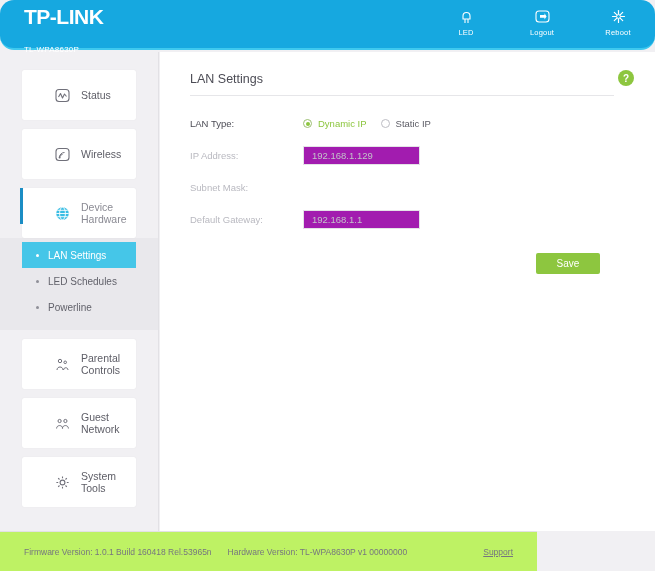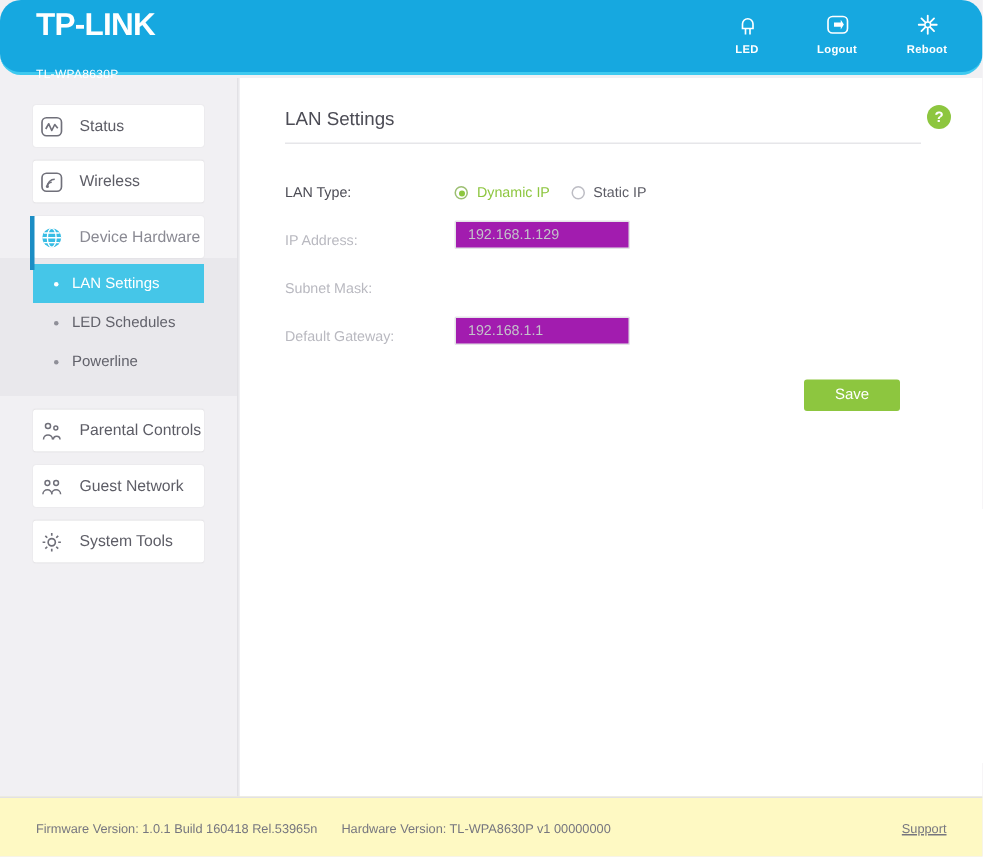--- a/index.html
+++ b/index.html
@@ -48,22 +48,21 @@
     line-height: 11px;
     margin-top: 16px;
     letter-spacing: 0.2px;
   }
 
   .header-tools {
     position: absolute;
     right: 16px;
     top: 8px;
     display: flex;
-    gap: 18px;
-    font-weight: bold;
+    gap: 34px;
   }
   .tool {
     width: 42px;
     display: flex;
     flex-direction: column;
     align-items: center;
     cursor: pointer;
   }
   .tool-glyph {
     height: 17px;
@@ -85,26 +84,26 @@
     width: 159px;
     height: 479px;
     background: #f1f0f3;
     border-right: 1px solid #e2e1e5;
     padding-top: 18px;
   }
 
   .nav-item {
     position: relative;
     margin: 0 22px 9px 22px;
-    height: 28px;
+    height: 50px;
     background: #ffffff;
     border-radius: 2px;
     display: flex;
     align-items: center;
-    padding-left: 4px;
+    padding-left: 32px;
     cursor: pointer;
     box-shadow: 0 0 1px rgba(0,0,0,0.10);
   }
   .nav-item.active {
     box-shadow: 0 0 1px rgba(0,0,0,0.10);
   }
   .nav-item.active::before {
     content: "";
     position: absolute;
     left: -2px; top: 0;
@@ -187,21 +186,21 @@
     display: flex;
     align-items: center;
     justify-content: center;
     cursor: pointer;
   }
 
   .form { margin-top: 17px; }
 
   .form-row {
     display: flex;
-    align-items: flex-end;
+    align-items: center;
     height: 21px;
     margin-bottom: 11px;
   }
   .form-label {
     width: 113px;
     font-size: 9.5px;
     color: #4c4c55;
     flex: 0 0 113px;
   }
   .form-label.muted { color: #b9b9c0; }
@@ -268,23 +267,23 @@
     color: #ffffff;
     font-size: 10px;
     font-family: "Liberation Sans", sans-serif;
     cursor: pointer;
   }
 
   
   .footer {
     position: absolute;
     left: 0; bottom: 0;
-    width: 655px;
+    width: 537px;
     height: 40px;
-    background: #fef9c3;
+    background: #bef264;
     border-top: 1px solid #e2e1e5;
     display: flex;
     align-items: center;
   }
   .footer-item {
     font-size: 8.5px;
     color: #76767f;
   }
   .fw { margin-left: 24px; }
   .hw { margin-left: 16px; }

